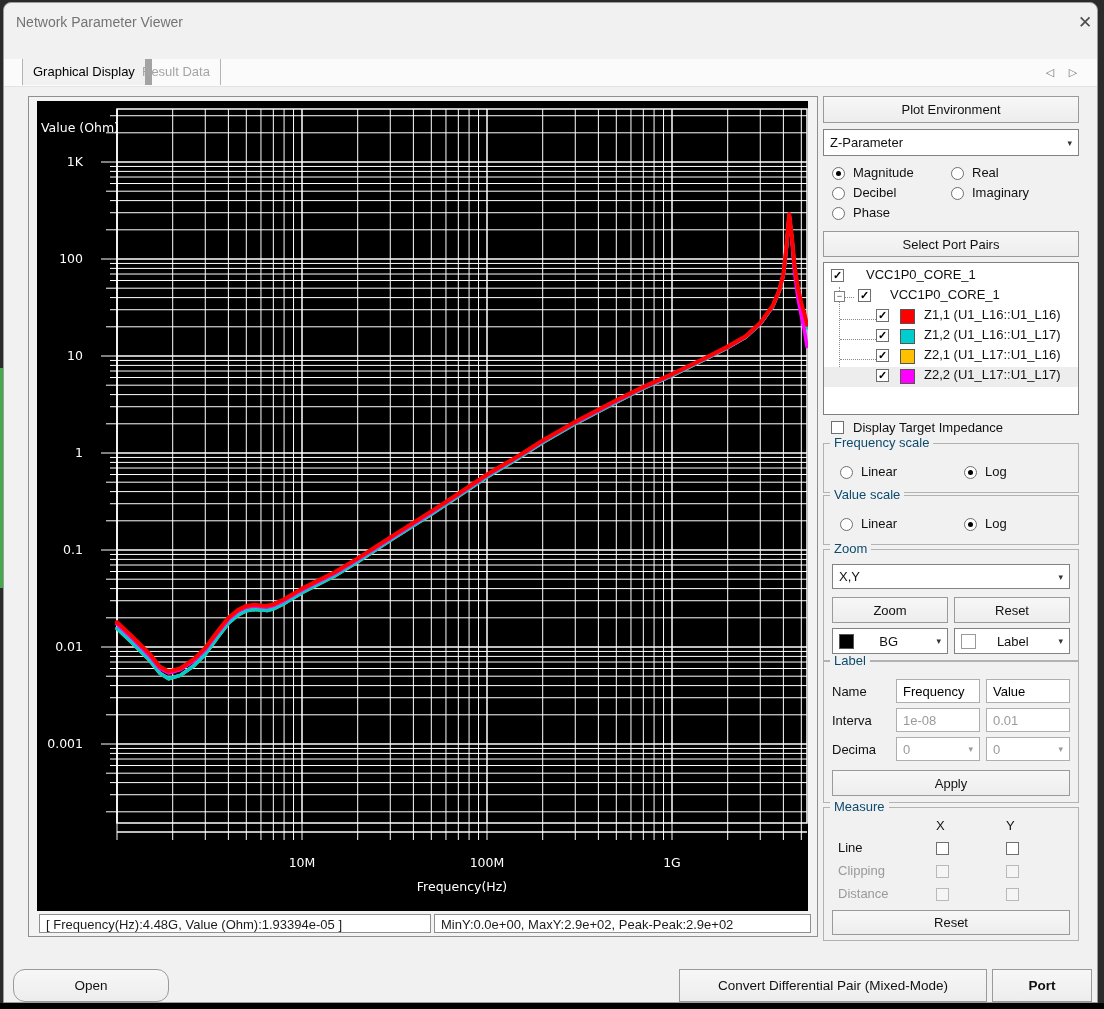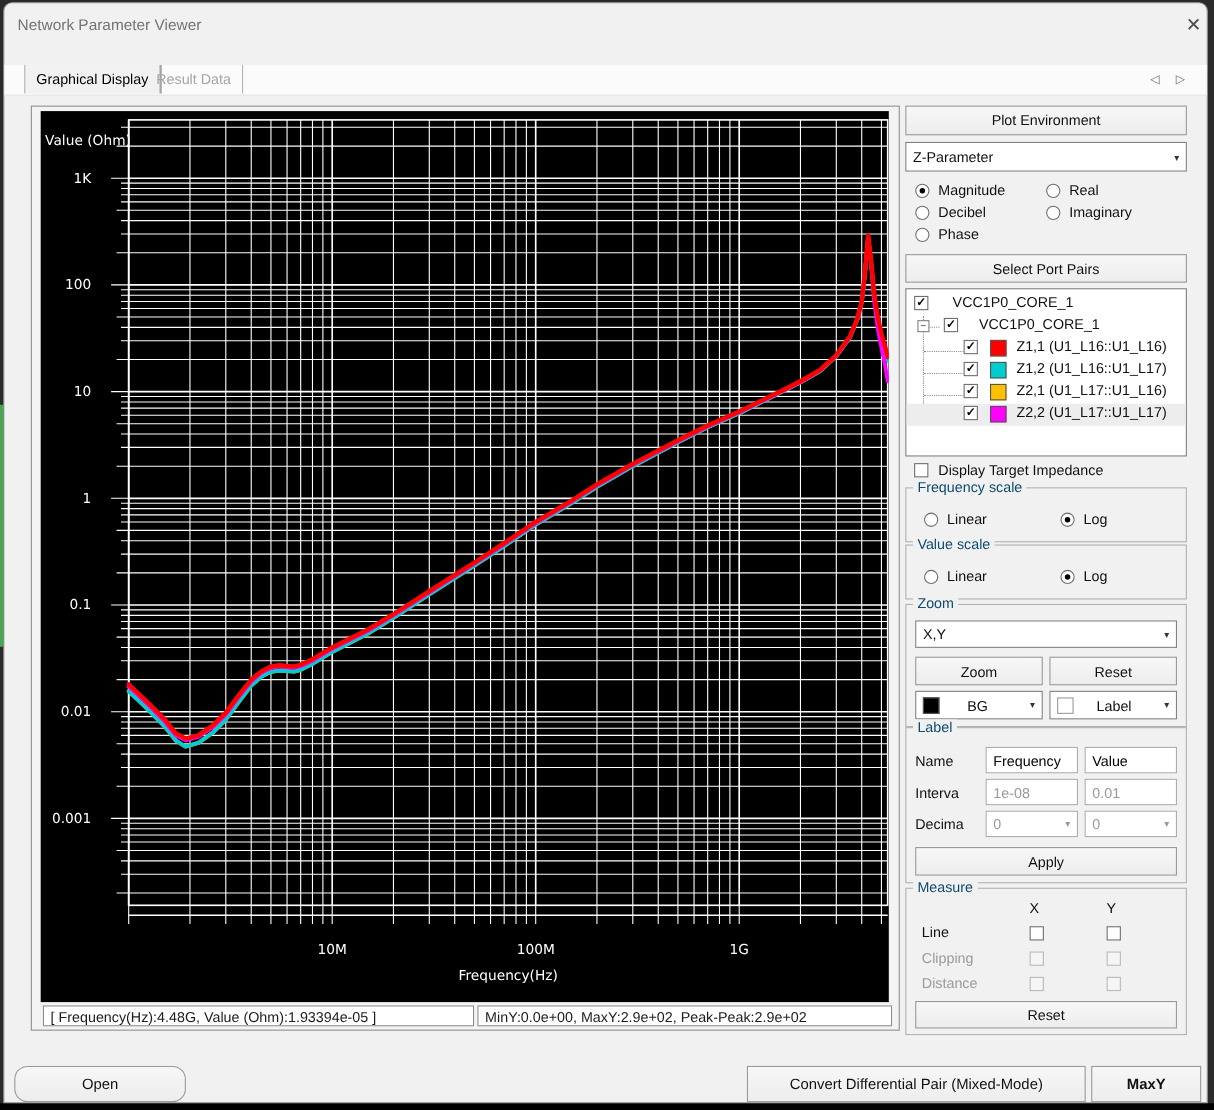--- a/index.html
+++ b/index.html
@@ -11,21 +11,21 @@
   
   .dialog{left:3px;top:2px;width:1095px;height:1001px;background:#f1f1f1;border:1px solid #9b9b9b;
     border-radius:8px 8px 0 0;box-sizing:border-box;}
   .titlebar{left:0;top:0;width:100%;height:40px;}
   .title-text{left:12px;top:11px;font-size:14px;color:#747474;text-align:right;}
   .close-btn{left:1066px;top:6px;width:30px;height:28px;text-align:center;line-height:28px;
     font-size:17px;color:#4d4d4d;cursor:default;}
   
   .tabbar{left:0;top:56px;width:100%;height:27px;background:#fbfbfb;border-bottom:1px solid #e3e3e3;}
   .tab{top:0;height:26px;line-height:26px;font-size:13px;padding:0 10px;box-sizing:border-box;}
-  .tab-active{left:18px;background:#f1f1f1;border-left:1px solid #b3b3b3;border-right:2px solid #a3a3a3;color:#000;}
+  .tab-active{left:18px;background:#f1f1f1;border-left:1px solid #b3b3b3;border-right:7px solid #a3a3a3;color:#000;}
   .tab-inactive{left:128px;border-right:1px solid #b3b3b3;color:#a5a5a5;}
   .tab-nav{top:5px;width:18px;height:16px;font-size:11px;color:#6d6d6d;text-align:center;line-height:16px;}
   
   .plot-container{left:24px;top:93px;width:790px;height:841px;background:#f3f3f3;border:1px solid #8f8f8f;box-sizing:border-box;}
   .plot-black{left:8px;top:4px;width:771px;height:810px;background:#000;}
   svg{display:block;}
   .status-row{left:10px;top:817px;width:772px;height:21px;display:flex;gap:3px;}
   .status-box{border:1px solid #8f8f8f;background:#fff;height:19px;line-height:19px;font-size:13px;
     color:#1c1c1c;padding:0 6px;white-space:nowrap;overflow:hidden;box-sizing:border-box;}
   .status-left{width:392px;}
@@ -448,14 +448,14 @@
     <span class="cb disabled" style="left:112px;top:57px;"></span>
     <span class="cb disabled" style="left:182px;top:57px;"></span>
     <span class="lbl dis" style="left:14px;top:78px;">Distance</span>
     <span class="cb disabled" style="left:112px;top:80px;"></span>
     <span class="cb disabled" style="left:182px;top:80px;"></span>
     <div class="abs btn" style="left:8px;top:102px;width:238px;height:25px;">Reset</div>
   </div>
 
   <div class="abs btn footer-btn" style="left:9px;top:966px;width:156px;border-radius:12px;">Open</div>
   <div class="abs btn footer-btn" style="left:675px;top:966px;width:308px;">Convert Differential Pair (Mixed-Mode)</div>
-  <div class="abs btn footer-btn bold" style="left:988px;top:966px;width:100px;">MaxY</div>
+  <div class="abs btn footer-btn bold" style="left:988px;top:966px;width:100px;">Port</div>
 </div>
 
 </body></html>

